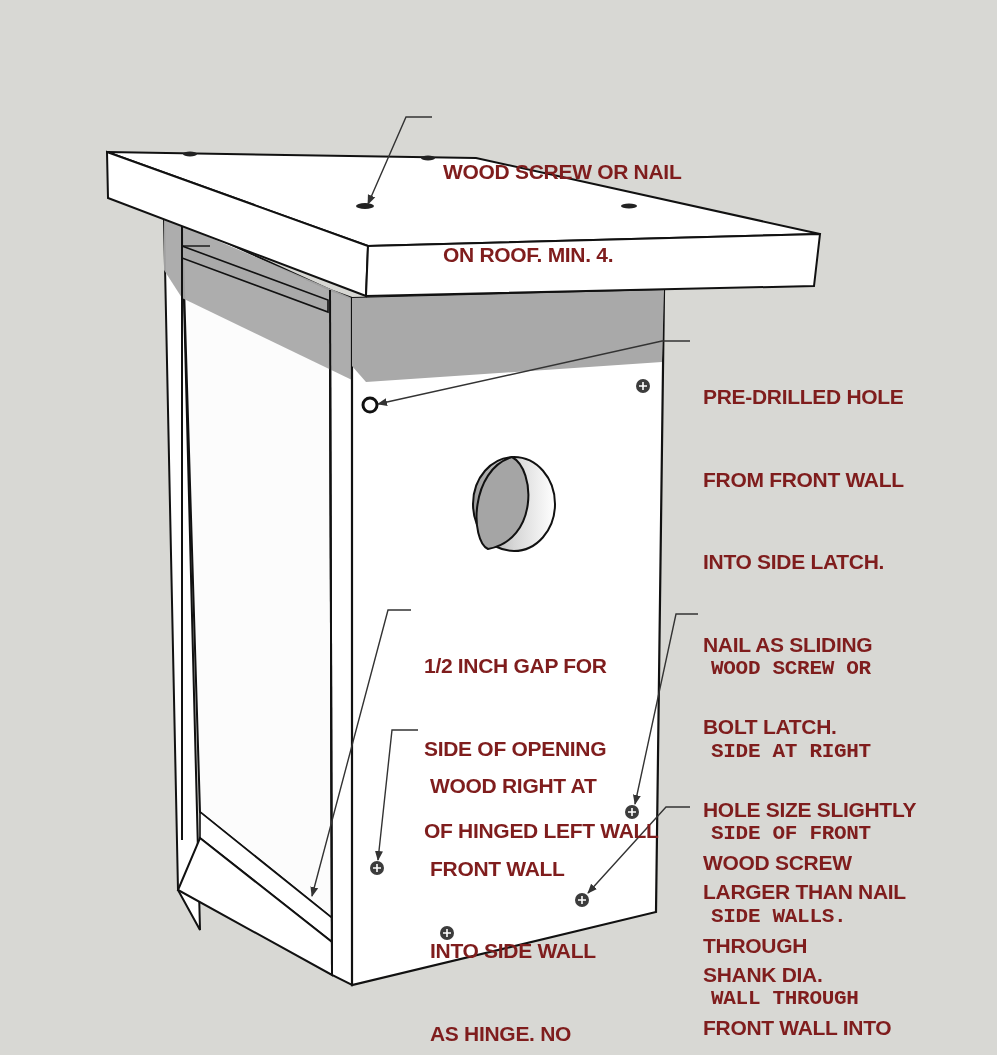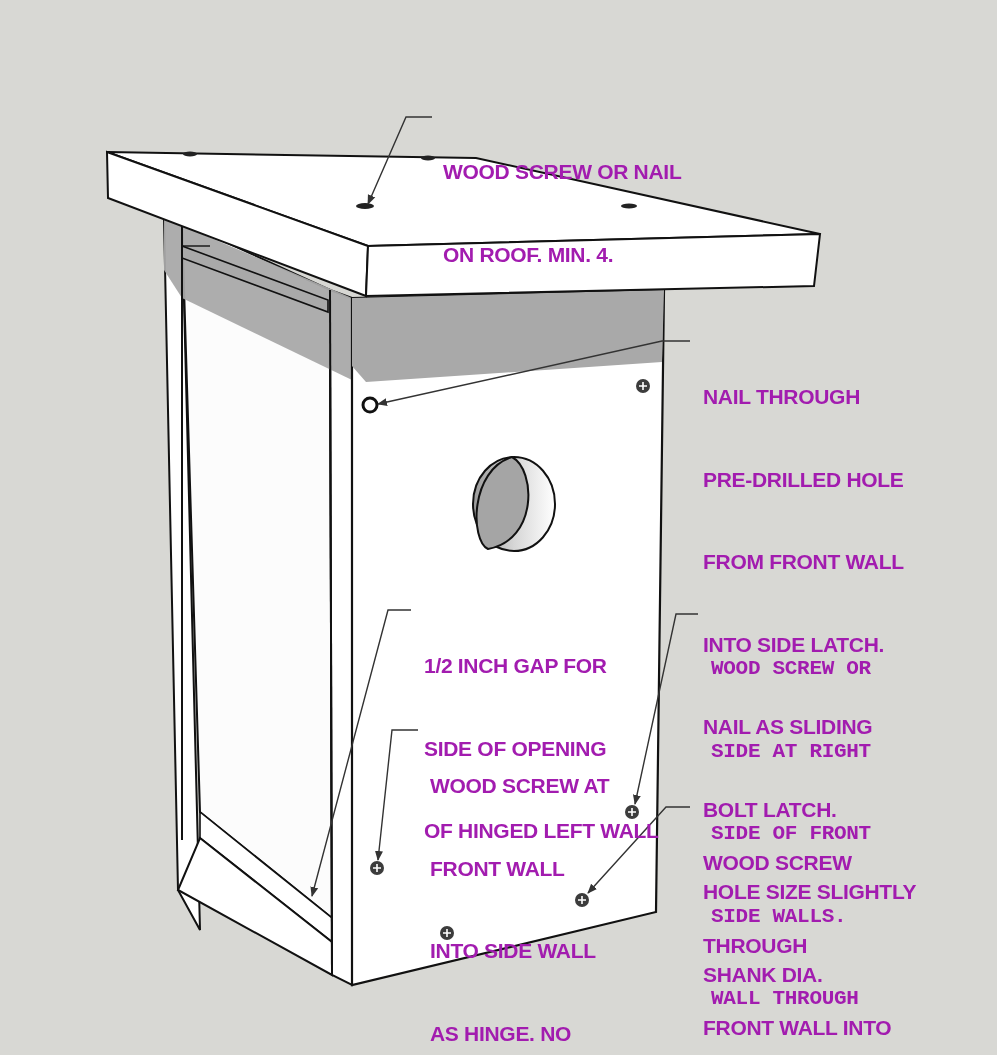--- a/index.html
+++ b/index.html
@@ -1,18 +1,18 @@
 <!DOCTYPE html>
 <html><head>
 <meta charset="utf-8">
 <style>
   html, body { margin: 0; padding: 0; }
   body { width: 997px; height: 1055px; background: #d8d8d4; position: relative; overflow: hidden; font-family: "Liberation Sans", sans-serif; }
   #diagram { position: absolute; left: 0; top: 0; }
-  .label { position: absolute; color: #a21caf; font-family: "Liberation Sans", sans-serif; font-weight: bold; font-size: 21px; line-height: 27.5px; letter-spacing: -0.3px; white-space: pre; }
+  .label { position: absolute; color: #7f1d1d; font-family: "Liberation Sans", sans-serif; font-weight: bold; font-size: 21px; line-height: 27.5px; letter-spacing: -0.3px; white-space: pre; }
   .line { display: block; }
 </style>
 </head>
 <body>
 
 <svg id="diagram" width="997" height="1055" viewBox="0 0 997 1055" xmlns="http://www.w3.org/2000/svg">
   <defs>
     <marker id="arrow" markerWidth="10" markerHeight="10" refX="9" refY="5" orient="auto" markerUnits="userSpaceOnUse">
       <path d="M0,1 L10,5 L0,9 z" fill="#333"></path>
     </marker>
@@ -101,46 +101,46 @@
     <polyline points="690,807 666,807 588,893" marker-end="url(#arrow)"></polyline>
   </g>
 </svg>
 
 <div class="label" style="left:443px; top:103px;">
   <span class="line">WOOD SCREW OR NAIL</span>
   <span class="line">ON ROOF. MIN. 4.</span>
 </div>
 
 <div class="label" style="left:703px; top:328px;">
-  <span class="line">NAIL THROUGH</span>
   <span class="line">PRE-DRILLED HOLE</span>
   <span class="line">FROM FRONT WALL</span>
   <span class="line">INTO SIDE LATCH.</span>
   <span class="line">NAIL AS SLIDING</span>
   <span class="line">BOLT LATCH.</span>
   <span class="line">HOLE SIZE SLIGHTLY</span>
+  <span class="line">LARGER THAN NAIL</span>
   <span class="line">SHANK DIA.</span>
 </div>
 
 <div class="label" style="left:424px; top:597px;">
   <span class="line">1/2 INCH GAP FOR</span>
   <span class="line">SIDE OF OPENING</span>
   <span class="line">OF HINGED LEFT WALL</span>
 </div>
 
 <div class="label" style="left:711px; top:600px;font-family:Liberation Mono, monospace;">
   <span class="line">WOOD SCREW OR</span>
   <span class="line">SIDE AT RIGHT</span>
   <span class="line">SIDE OF FRONT</span>
   <span class="line">SIDE WALLS.</span>
   <span class="line">WALL THROUGH</span>
 </div>
 
 <div class="label" style="left:430px; top:717px;">
-  <span class="line">WOOD SCREW AT</span>
+  <span class="line">WOOD RIGHT AT</span>
   <span class="line">FRONT WALL</span>
   <span class="line">INTO SIDE WALL</span>
   <span class="line">AS HINGE. NO</span>
   
 </div>
 
 <div class="label" style="left:703px; top:794px;">
   <span class="line">WOOD SCREW</span>
   <span class="line">THROUGH</span>
   <span class="line">FRONT WALL INTO</span>

